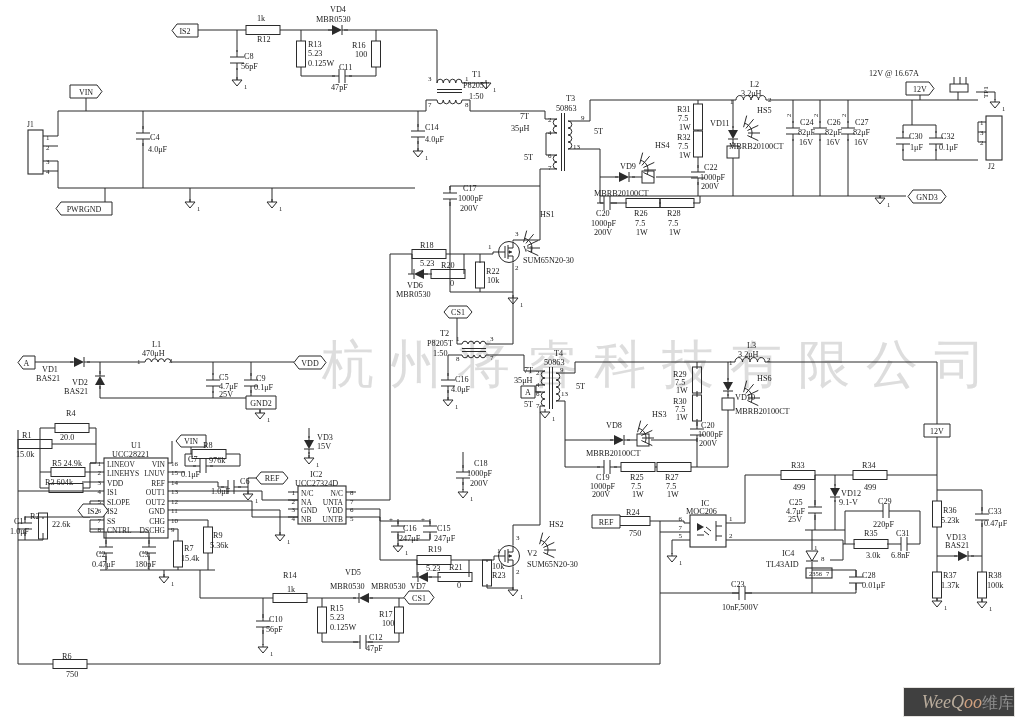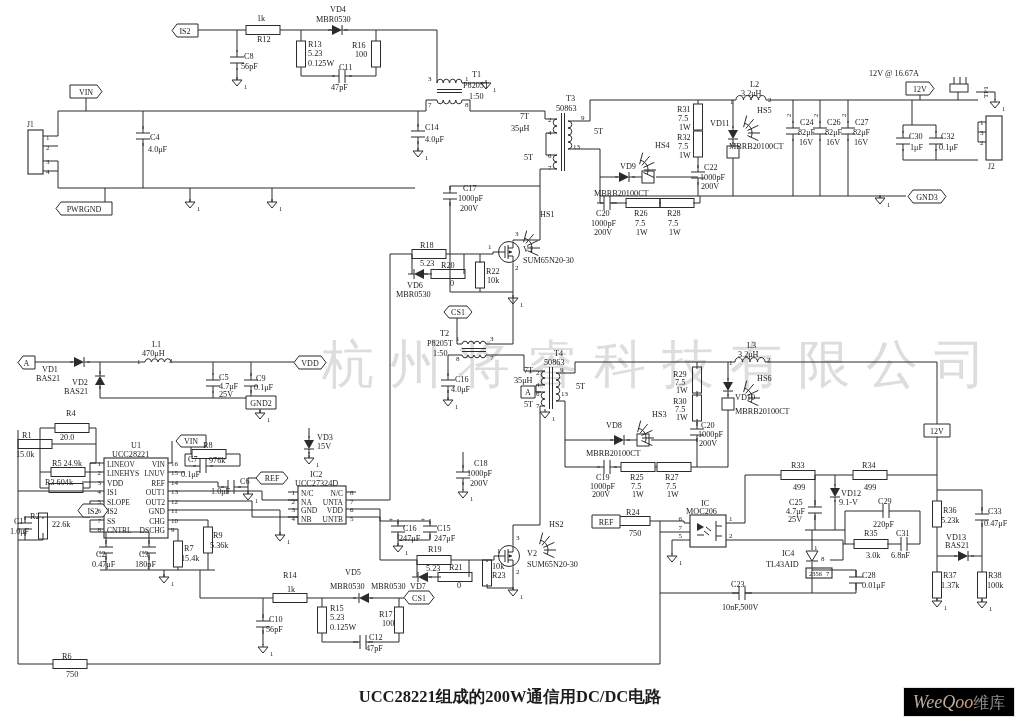--- a/index.html
+++ b/index.html
@@ -3,21 +3,21 @@
 <meta charset="utf-8">
 <style>
   html,body{margin:0;padding:0;background:#fff;}
   #stage{position:relative;width:1020px;height:724px;background:#fff;overflow:hidden;
          font-family:"Liberation Serif",serif;}
   #wm-center{position:absolute;left:322px;top:330px;width:760px;font-size:52px;
              letter-spacing:16px;color:#bdbdbd;opacity:.5;white-space:nowrap;pointer-events:none;}
   #title{position:absolute;left:0;top:686px;width:100%;text-align:center;font-size:16.5px;
          font-weight:600;color:#1c1c1c;}
   #brand{position:absolute;right:5px;bottom:7px;width:110px;height:28px;border:1px solid #e4e2df;
-         background:#000000;text-align:center;line-height:28px;white-space:nowrap;}
+         background:#404040;text-align:right;line-height:28px;white-space:nowrap;}
   #brand .w{font-size:18px;font-style:italic;color:#b9ac9c;}
   #brand .o{font-size:18px;font-style:italic;color:#d0a07e;}
   #brand .k{font-size:16px;color:#8e8e8e;}
   svg{position:absolute;left:0;top:0;}
   .wire{fill:none;stroke:#2b2b2b;stroke-width:1;}
   .sym{fill:none;stroke:#2b2b2b;stroke-width:1;}
   .symf{fill:#2b2b2b;stroke:none;}
   .box{fill:none;stroke:#2b2b2b;stroke-width:1.1;}
   text{fill:#1c1c1c;}
 </style>
@@ -765,17 +765,16 @@
         <text x="821" y="561" font-size="7" text-anchor="start">8</text>
         <text x="809" y="576" font-size="6.5" text-anchor="start">2356</text>
         <text x="826" y="576" font-size="6.5" text-anchor="start">7</text>
         <text x="862" y="578" font-size="8.2" text-anchor="start">C28</text>
         <text x="862" y="588" font-size="8.2" text-anchor="start">0.01μF</text>
         <text x="731" y="587" font-size="8.2" text-anchor="start">C23</text>
         <text x="722" y="610" font-size="8.2" text-anchor="start">10nF,500V</text>
       </g>
   </svg>
 
-  <div id="title">UCC28221组成的200W通信用DC/DC电路</div>
   <div id="brand">
     <span class="w">WeeQ</span><span class="o">oo</span><span class="k">维库</span>
   </div>
 </div>
 
 </body></html>

